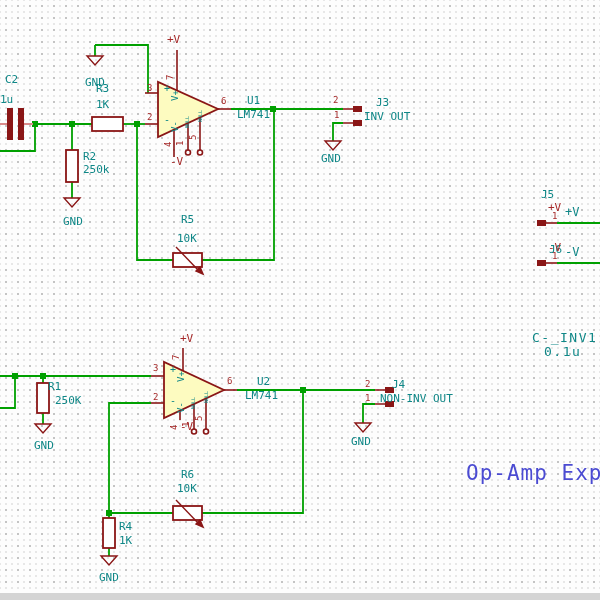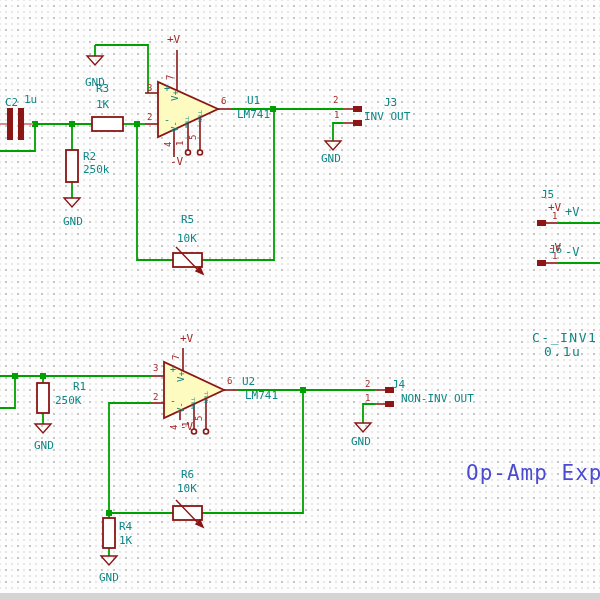--- a/index.html
+++ b/index.html
@@ -142,42 +142,42 @@
   <g>
     <rect x="537" y="220" width="9" height="6" fill="#8a1616"></rect>
     <path d="M546,223 H557" stroke="#8a1616" stroke-width="1.6"></path>
   </g>
   <g>
     <rect x="537" y="260" width="9" height="6" fill="#8a1616"></rect>
     <path d="M546,263 H557" stroke="#8a1616" stroke-width="1.6"></path>
   </g>
 </svg>
 
-<span class="lbl teal sm" style="left:5px;top:97px">C2</span>
-<span class="lbl teal sm" style="left:24px;top:94px">1u</span>
+<span class="lbl teal sm" style="left:5px;top:74px">C2</span>
+<span class="lbl teal sm" style="left:0;top:94px">1u</span>
 <span class="lbl teal sm" style="left:96px;top:83px">R3</span>
 <span class="lbl teal sm" style="left:96px;top:99px">1K</span>
 <span class="lbl teal sm" style="left:83px;top:151px">R2</span>
 <span class="lbl teal sm" style="left:83px;top:164px">250k</span>
 <span class="lbl teal sm" style="left:85px;top:77px">GND</span>
 <span class="lbl teal sm" style="left:63px;top:216px">GND</span>
 <span class="lbl teal sm" style="left:247px;top:95px">U1</span>
 <span class="lbl teal sm" style="left:237px;top:109px">LM741</span>
-<span class="lbl teal sm" style="left:384px;top:97px">J3</span>
+<span class="lbl teal sm" style="left:376px;top:97px">J3</span>
 <span class="lbl teal sm" style="left:364px;top:111px">INV OUT</span>
 <span class="lbl teal sm" style="left:321px;top:153px">GND</span>
 <span class="lbl teal sm" style="left:181px;top:214px">R5</span>
 <span class="lbl teal sm" style="left:177px;top:233px">10K</span>
-<span class="lbl teal sm" style="left:73px;top:381px">R1</span>
+<span class="lbl teal sm" style="left:48px;top:381px">R1</span>
 <span class="lbl teal sm" style="left:55px;top:395px">250K</span>
 <span class="lbl teal sm" style="left:34px;top:440px">GND</span>
-<span class="lbl teal sm" style="left:242px;top:376px">U2</span>
+<span class="lbl teal sm" style="left:257px;top:376px">U2</span>
 <span class="lbl teal sm" style="left:245px;top:390px">LM741</span>
 <span class="lbl teal sm" style="left:392px;top:379px">J4</span>
-<span class="lbl teal sm" style="left:401px;top:393px">NON-INV OUT</span>
+<span class="lbl teal sm" style="left:380px;top:393px">NON-INV OUT</span>
 <span class="lbl teal sm" style="left:351px;top:436px">GND</span>
 <span class="lbl teal sm" style="left:181px;top:469px">R6</span>
 <span class="lbl teal sm" style="left:177px;top:483px">10K</span>
 <span class="lbl teal sm" style="left:119px;top:521px">R4</span>
 <span class="lbl teal sm" style="left:119px;top:535px">1K</span>
 <span class="lbl teal sm" style="left:99px;top:572px">GND</span>
 <span class="lbl teal sm" style="left:541px;top:189px">J5</span>
 <span class="lbl teal sm" style="left:549px;top:244px">J6</span>
 <span class="lbl teal" style="left:565px;top:206px">+V</span>
 <span class="lbl teal" style="left:565px;top:246px">-V</span>

